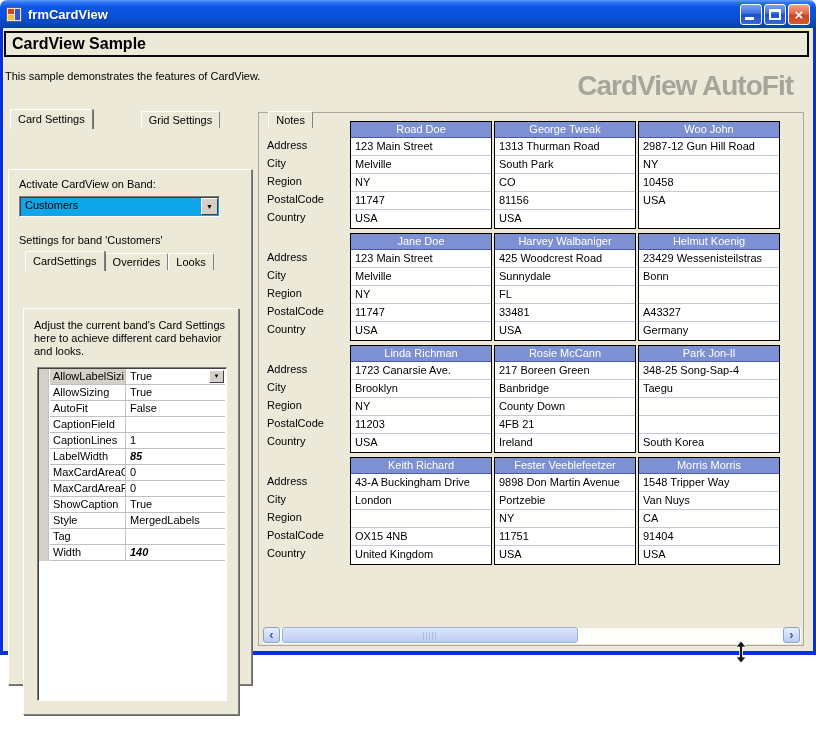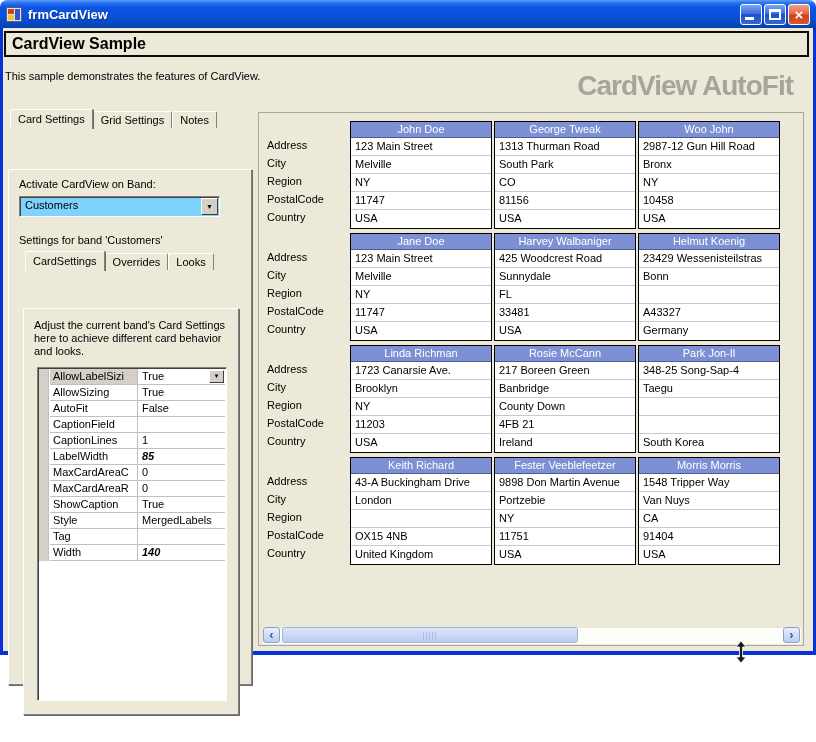--- a/index.html
+++ b/index.html
@@ -39,36 +39,36 @@
   .tabs-row { position:absolute; display:flex; z-index:3; }
   .tab { border:1px solid; border-color:#ffffff #808080 #808080 #ffffff; border-bottom:none; border-radius:2px 2px 0 0;
     background:#ece9d8; font-size:11px; padding:0 7px; height:17px; line-height:16px; margin-top:2px; color:#000; }
   .tab.active { height:20px; line-height:18px; margin-top:0; position:relative; z-index:4; box-shadow:1px 0 0 #6a6a6a; }
 
   .tabpage-outer { position:absolute; left:5px; top:101px; width:244px; height:516px; }
   .tabpage-inner { position:absolute; left:14px; top:98px; width:216px; height:407px; }
 
   .field-label { position:absolute; font-size:11px; color:#000; }
 
-  .combo { position:absolute; left:10px; top:26px; width:201px; height:21px; background:#7dd3fc;
+  .combo { position:absolute; left:10px; top:26px; width:201px; height:21px; background:#0ea5e9;
     border:1px solid; border-color:#808080 #ffffff #ffffff #808080; box-shadow:inset 1px 1px 0 #404040; }
   .combo-text { position:absolute; left:5px; top:2px; font-size:11px; }
   .combo-btn { position:absolute; right:1px; top:1px; width:17px; height:17px; background:#d4d0c8;
     border:1px solid; border-color:#ffffff #404040 #404040 #ffffff; text-align:center; }
   .combo-arrow { font-size:7px; color:#000; line-height:15px; display:block; }
 
   .description { position:absolute; left:10px; top:10px; width:194px; font-size:11px; line-height:13px; color:#000; }
 
   
   .propgrid { position:absolute; left:13px; top:58px; width:190px; height:334px; background:#ffffff;
     border:1px solid; border-color:#808080 #ffffff #ffffff #808080; box-shadow:inset 1px 1px 0 #404040; overflow:hidden; }
   .pg-gutter { position:absolute; left:1px; top:1px; width:10px; height:192px; background:#d4d0c8; border-right:1px solid #c0c0c0; }
   .pg-rows { position:absolute; left:12px; top:1px; right:1px; }
   .pg-row { display:flex; height:16px; }
-  .pg-label { width:88px; font-size:11px; line-height:15px; padding-left:3px; border-right:1px solid #c0c0c0;
+  .pg-label { width:76px; font-size:11px; line-height:15px; padding-left:3px; border-right:1px solid #c0c0c0;
     border-bottom:1px solid #c0c0c0; background:#ffffff; white-space:nowrap; overflow:hidden; }
   .pg-label.sel { background:#d4d0c8; }
   .pg-value { flex:1; font-size:11px; line-height:15px; padding-left:4px; border-bottom:1px solid #c0c0c0;
     position:relative; white-space:nowrap; overflow:hidden; }
   .pg-value.bold { font-weight:bold;font-style:italic; }
   .pg-drop { position:absolute; right:1px; top:1px; width:15px; height:13px; background:#d4d0c8;
     border:1px solid; border-color:#ffffff #404040 #404040 #ffffff; text-align:center; font-size:6px; line-height:11px; }
 
   
   .cardpanel { position:absolute; left:255px; top:84px; width:546px; height:534px; background:#ece9d8; border:1px solid #aca899; }
@@ -121,21 +121,21 @@
             <span class="close-glyph">×</span>
           </div>
       </div>
     </div>
 
     <div class="client">
       <div class="header-band">CardView Sample</div>
       <div class="subtitle">This sample demonstrates the features of CardView.</div>
       <div class="watermark">CardView AutoFit</div>
 
-      <div class="tabs-row" id="outer-tabs" style="left:7px; top:81px;">
+      <div class="tabs-row" id="outer-tabs" style="left:7px; top:81px;gap:48px;">
           <div class="tab active">Card Settings</div>
           <div class="tab">Grid Settings</div>
           <div class="tab">Notes</div>
         </div>
 
       <div class="tabpage-outer raised">
         <div class="field-label" style="left:10px; top:8px;">Activate CardView on Band:</div>
 
         <div class="combo">
           <span class="combo-text">Customers</span>
@@ -214,39 +214,38 @@
         <div id="card-rows">
             <div class="card-row" style="top: 8px;">
               <div class="labels-col">
                 <div class="flabel">Address</div>
                 <div class="flabel">City</div>
                 <div class="flabel">Region</div>
                 <div class="flabel">PostalCode</div>
                 <div class="flabel">Country</div>
               </div>
               <div class="card" style="left: 91px;">
-                <div class="card-caption">John Doe</div>
+                <div class="card-caption">Road Doe</div>
                 <div class="card-field">123 Main Street</div>
                 <div class="card-field">Melville</div>
                 <div class="card-field">NY</div>
                 <div class="card-field">11747</div>
                 <div class="card-field">USA</div>
               </div>
               <div class="card" style="left: 235px;">
                 <div class="card-caption">George Tweak</div>
                 <div class="card-field">1313 Thurman Road</div>
                 <div class="card-field">South Park</div>
                 <div class="card-field">CO</div>
                 <div class="card-field">81156</div>
                 <div class="card-field">USA</div>
               </div>
               <div class="card" style="left: 379px;">
                 <div class="card-caption">Woo John</div>
                 <div class="card-field">2987-12 Gun Hill Road</div>
-                <div class="card-field">Bronx</div>
                 <div class="card-field">NY</div>
                 <div class="card-field">10458</div>
                 <div class="card-field">USA</div>
               </div>
             </div>
             <div class="card-row" style="top: 120px;">
               <div class="labels-col">
                 <div class="flabel">Address</div>
                 <div class="flabel">City</div>
                 <div class="flabel">Region</div>

